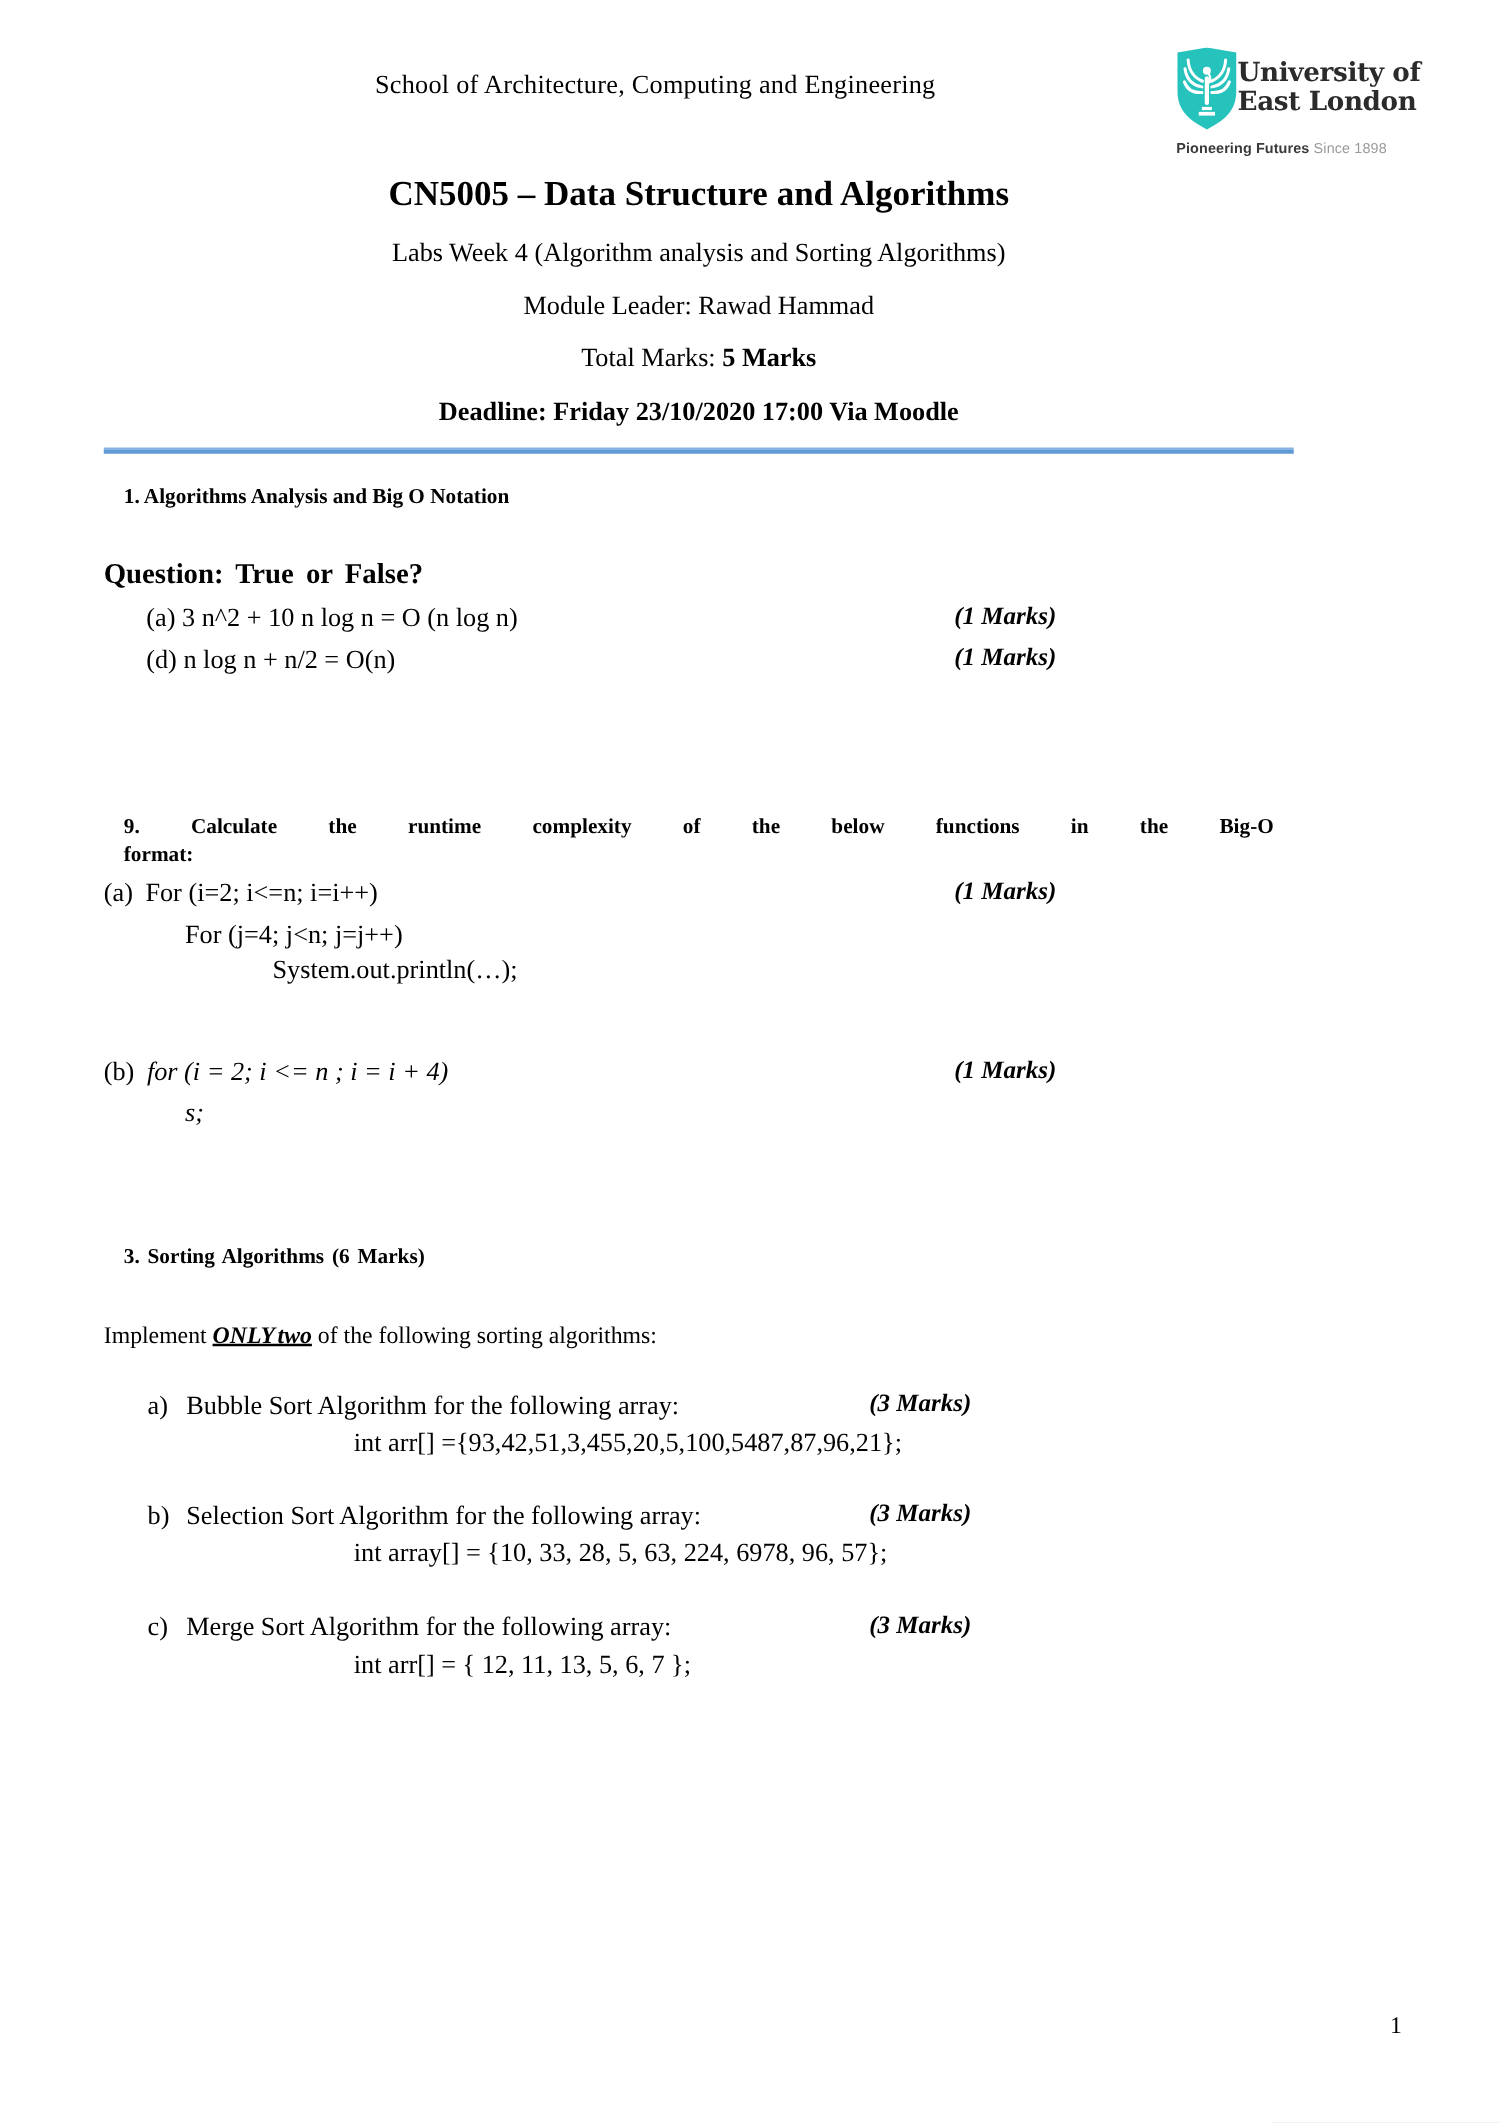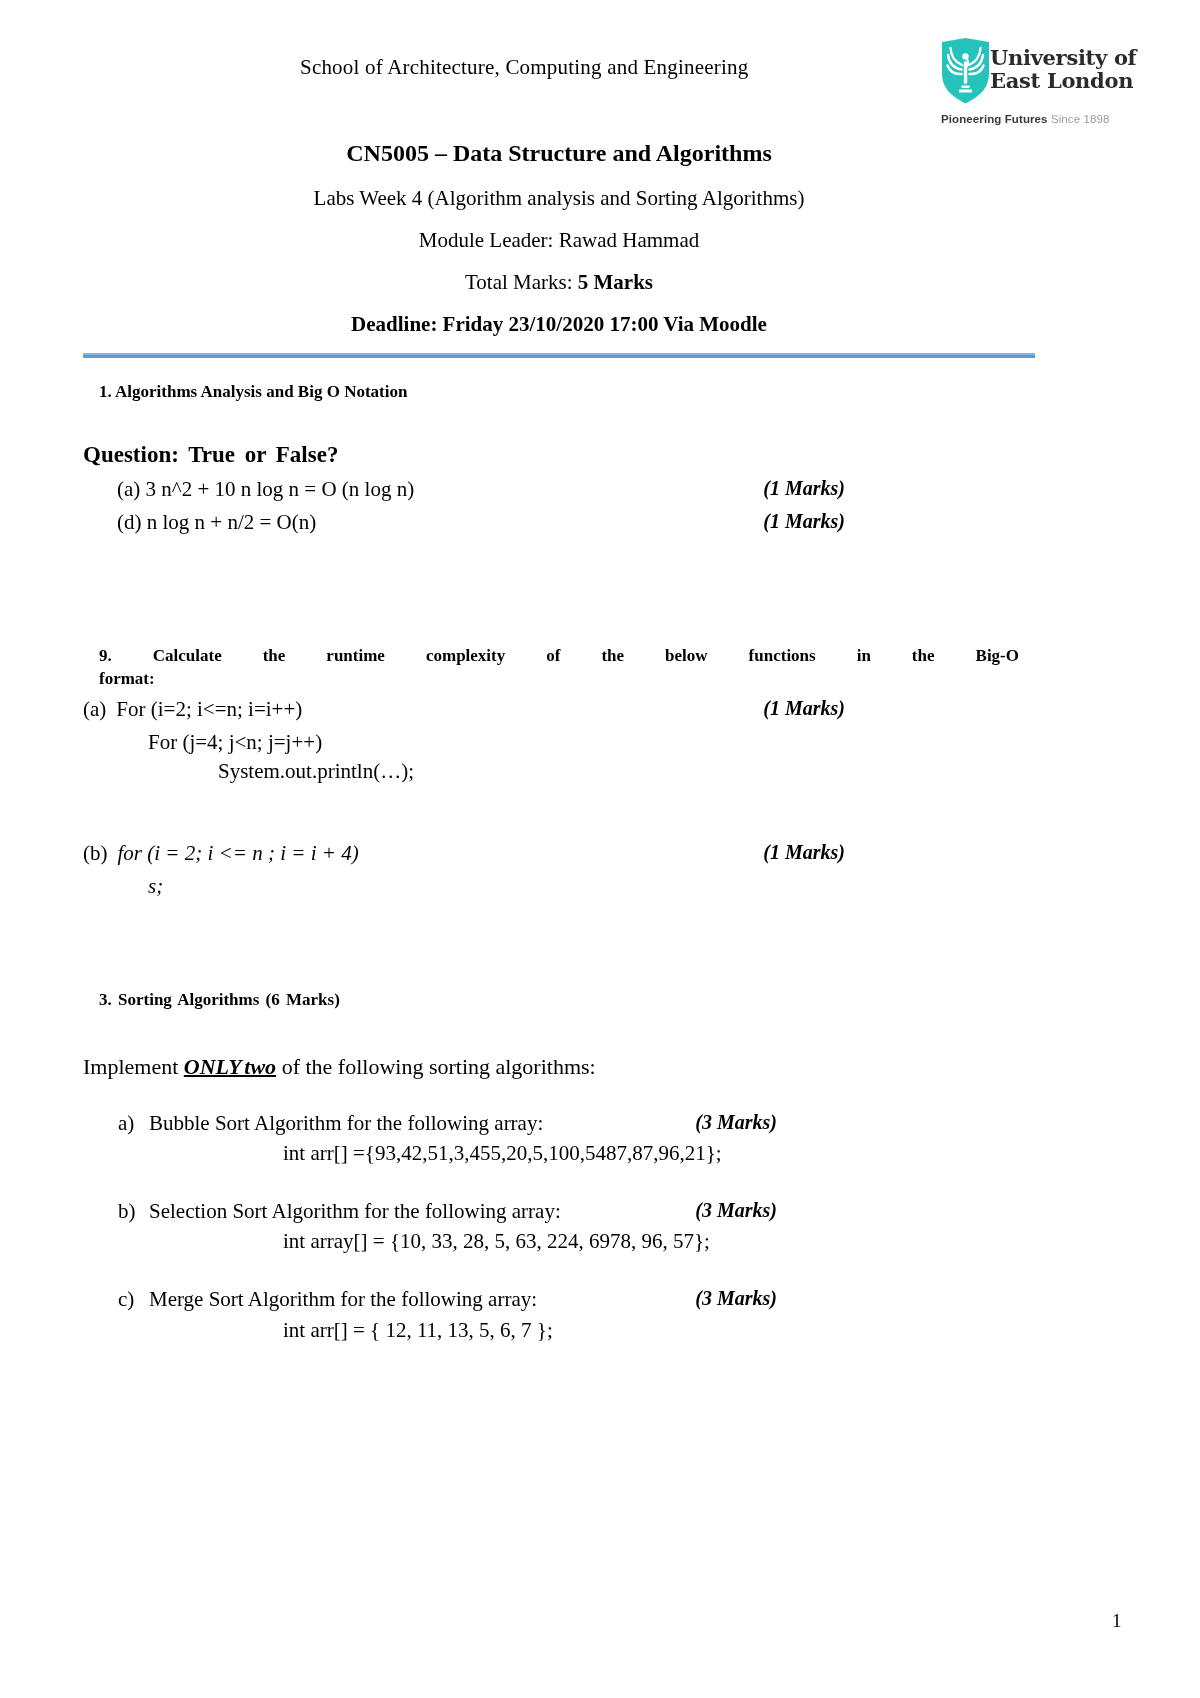--- a/index.html
+++ b/index.html
@@ -35,21 +35,21 @@
     margin-top:9px;font-size:11.5px;letter-spacing:.1px;white-space:nowrap;
   }
   .tagline .t-bold{font-weight:bold;color:#3a3a3a;}
   .tagline .t-light{color:#9b9b9b;}
   
   .content{
     position:absolute;left:83px;top:140px;width:952px;
     font-size:21px;line-height:1.15;
   }
   .c{text-align:center;}
-  .doc-title{font-size:24px;font-weight:bold;margin:0 0 18px 0;text-align:center;}
+  .doc-title{font-size:28px;font-weight:bold;margin:0 0 18px 0;text-align:center;}
   .doc-sub{margin:0 0 18px 0;}
   .doc-deadline{font-weight:bold;margin:0 0 17px 0;}
   .bold{font-weight:bold;}
   .blue-rule{
     height:5px;border:0;margin:0 0 24px 0;width:100%;
     background:linear-gradient(to bottom,#86b3e2 0 45%,#5f9ad7 45% 100%);
   }
   .h-sec{font-size:17px;font-weight:bold;margin:16px;}
   .h-sec1{margin-bottom:40px;}
   .h-q{font-size:23px;font-weight:bold;margin:0 0 9px 0;word-spacing:4px;}
@@ -59,21 +59,21 @@
   .sp86{height:86px;}
   .sp58{height:58px;}
   .sp76{height:76px;}
   .h-sec2{line-height:1.35;margin-bottom:6px;}
   .jline{text-align:justify;text-align-last:justify;}
   .code-row-left{display:flex;gap:10px;}
   .code-l2{padding-left:65px;margin-top:5px;}
   .code-l3{padding-left:135px;margin-top:4px;}
   .math{font-style:italic;}
   .h-sec3{margin-bottom:36px;word-spacing:2px;}
-  .intro{font-size:22px;margin-bottom:32px;margin-top:44px;}
+  .intro{font-size:19px;margin-bottom:32px;margin-top:44px;}
   .intro .emph{
     font-weight:bold;font-style:italic;
     text-decoration:underline;text-decoration-thickness:2px;
     word-spacing:-2px;
   }
   .s3-row{display:flex;width:694px;box-sizing:border-box;padding-left:35px;margin-bottom:6px;}
   .s3-label{flex:0 0 31px;}
   .s3-array{padding-left:200px;margin-bottom:34px;}
   .page-number{position:absolute;left:1112px;top:1610px;font-size:19px;}
 </style>

